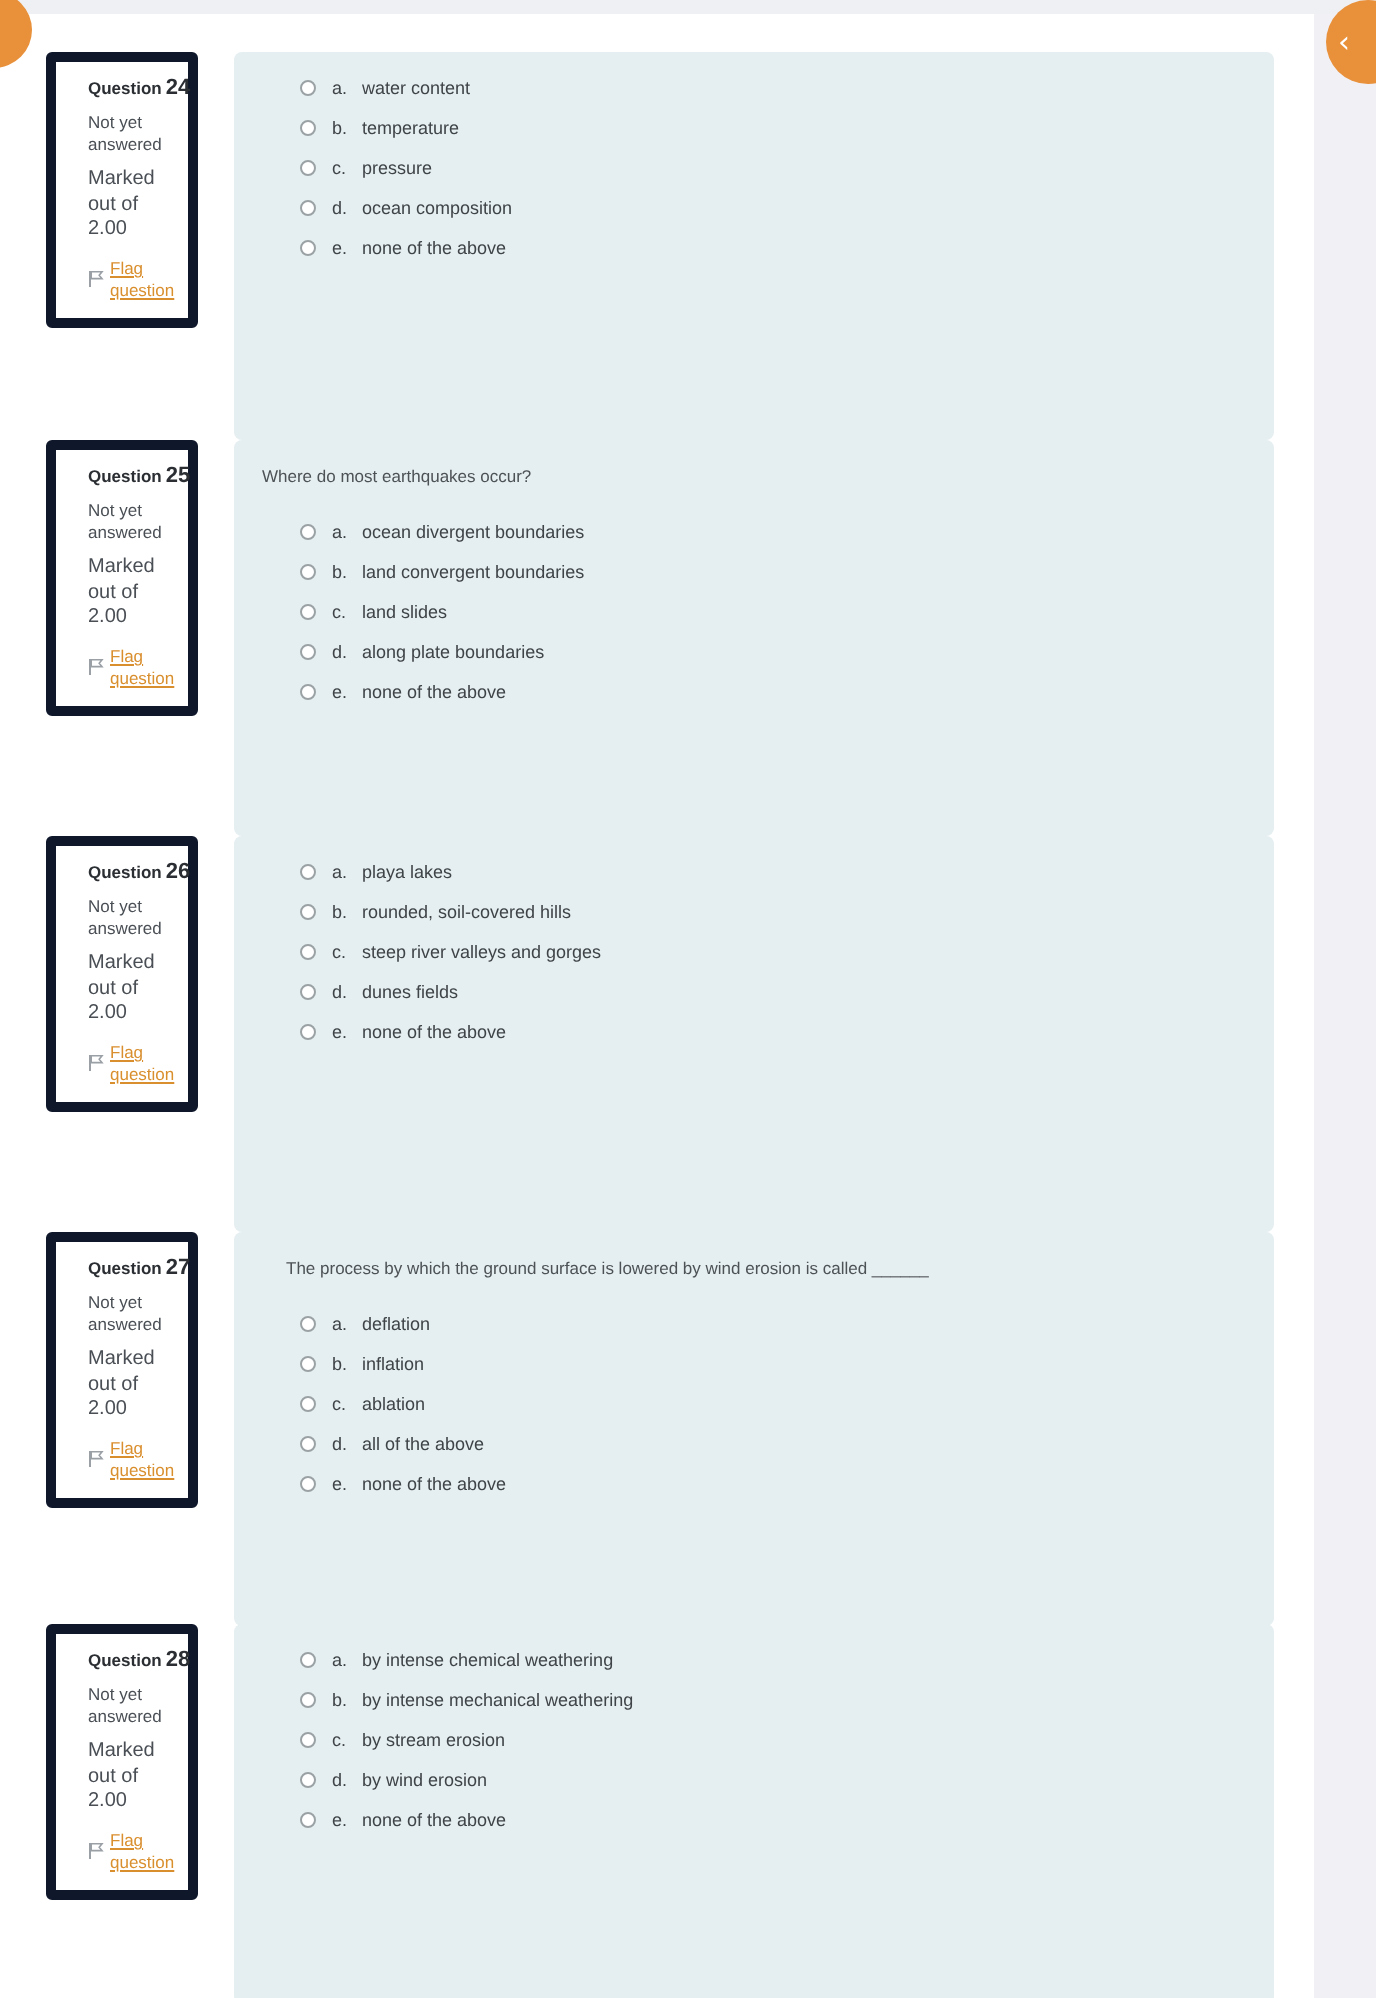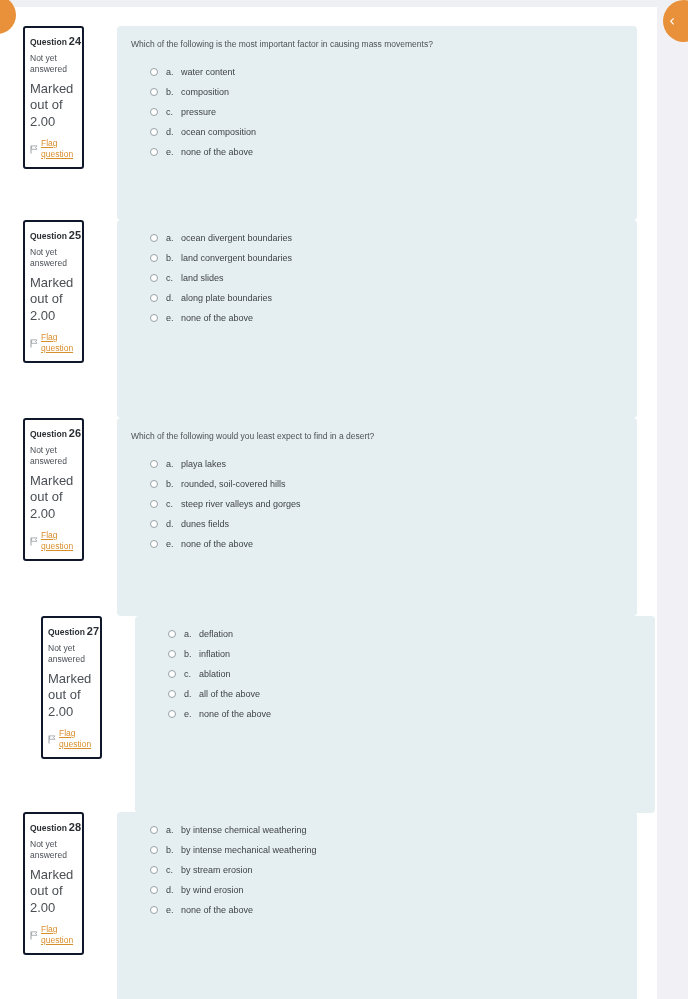--- a/index.html
+++ b/index.html
@@ -79,46 +79,46 @@
   .question {
     position: relative;
     width: 657px;
   }
 
   
   .qinfo {
     position: absolute;
     left: 23px;
     top: 0;
-    width: 61px;
+    width: 76px;
     background: #ffffff;
-    border: 2px solid #0f172a;
+    border: 5px solid #0f172a;
     border-radius: 3px;
-    padding: 7px 7px 8px 5px;
+    padding: 7px 7px 8px 16px;
   }
   .qinfo-title {
     font-size: 8.5px;
     font-weight: bold;
     color: #2b2f33;
     margin-bottom: 6px;
     white-space: nowrap;
   }
   .qinfo-title .num {
     font-size: 11px;
     font-weight: bold;
     margin-left: 2px;
   }
   .qinfo-state {
     font-size: 8.5px;
     color: #4a4f55;
     line-height: 1.28;
     margin-bottom: 6px;
   }
   .qinfo-marks {
-    font-size: 13px;
+    font-size: 10px;
     color: #4a4f55;
     line-height: 1.28;
     margin-bottom: 7px;
   }
   .qinfo-flag {
     display: flex;
     align-items: flex-end;
     gap: 3px;
     line-height: 1.28;
   }
@@ -202,31 +202,30 @@
           <div class="qinfo-marks">Marked out of 2.00</div>
           <div class="qinfo-flag">
             <span class="flag-icon"><svg width="8" height="9" viewBox="0 0 8 9">
                 <path d="M1 0.5 L1 8.5" stroke="#9aa0a6" stroke-width="1" fill="none"></path>
                 <path d="M1.6 0.9 L7 0.9 L5.6 2.6 L7 4.3 L1.6 4.3 Z" fill="none" stroke="#9aa0a6" stroke-width="0.8"></path>
               </svg></span>
             <span class="flag-link">Flag question</span>
           </div>
         </div>
         <div class="qpanel" style="height: 194px;">
-          <div class="qtext">Which of the following is the most important factor in causing mass movements?</div>
           <div class="answers">
             <label class="answer">
               <span class="radio"></span>
               <span class="ans-letter">a.</span>
               <span class="ans-text">water content</span>
             </label>
             <label class="answer">
               <span class="radio"></span>
               <span class="ans-letter">b.</span>
-              <span class="ans-text">composition</span>
+              <span class="ans-text">temperature</span>
             </label>
             <label class="answer">
               <span class="radio"></span>
               <span class="ans-letter">c.</span>
               <span class="ans-text">pressure</span>
             </label>
             <label class="answer">
               <span class="radio"></span>
               <span class="ans-letter">d.</span>
               <span class="ans-text">ocean composition</span>
@@ -246,20 +245,21 @@
           <div class="qinfo-marks">Marked out of 2.00</div>
           <div class="qinfo-flag">
             <span class="flag-icon"><svg width="8" height="9" viewBox="0 0 8 9">
                 <path d="M1 0.5 L1 8.5" stroke="#9aa0a6" stroke-width="1" fill="none"></path>
                 <path d="M1.6 0.9 L7 0.9 L5.6 2.6 L7 4.3 L1.6 4.3 Z" fill="none" stroke="#9aa0a6" stroke-width="0.8"></path>
               </svg></span>
             <span class="flag-link">Flag question</span>
           </div>
         </div>
         <div class="qpanel" style="height: 198px;">
+          <div class="qtext">Where do most earthquakes occur?</div>
           <div class="answers">
             <label class="answer">
               <span class="radio"></span>
               <span class="ans-letter">a.</span>
               <span class="ans-text">ocean divergent boundaries</span>
             </label>
             <label class="answer">
               <span class="radio"></span>
               <span class="ans-letter">b.</span>
               <span class="ans-text">land convergent boundaries</span>
@@ -289,21 +289,20 @@
           <div class="qinfo-marks">Marked out of 2.00</div>
           <div class="qinfo-flag">
             <span class="flag-icon"><svg width="8" height="9" viewBox="0 0 8 9">
                 <path d="M1 0.5 L1 8.5" stroke="#9aa0a6" stroke-width="1" fill="none"></path>
                 <path d="M1.6 0.9 L7 0.9 L5.6 2.6 L7 4.3 L1.6 4.3 Z" fill="none" stroke="#9aa0a6" stroke-width="0.8"></path>
               </svg></span>
             <span class="flag-link">Flag question</span>
           </div>
         </div>
         <div class="qpanel" style="height: 198px;">
-          <div class="qtext">Which of the following would you least expect to find in a desert?</div>
           <div class="answers">
             <label class="answer">
               <span class="radio"></span>
               <span class="ans-letter">a.</span>
               <span class="ans-text">playa lakes</span>
             </label>
             <label class="answer">
               <span class="radio"></span>
               <span class="ans-letter">b.</span>
               <span class="ans-text">rounded, soil-covered hills</span>
@@ -319,34 +318,35 @@
               <span class="ans-text">dunes fields</span>
             </label>
             <label class="answer">
               <span class="radio"></span>
               <span class="ans-letter">e.</span>
               <span class="ans-text">none of the above</span>
             </label>
           </div>
         </div>
       </div>
-      <div class="question" style="position: absolute; top: 609px; left: 18px; height: 197px;">
+      <div class="question" style="position: absolute; top: 609px; left: 0px; height: 197px;">
         <div class="qinfo">
           <div class="qinfo-title"><span>Question</span><span class="num">27</span></div>
           <div class="qinfo-state">Not yet answered</div>
           <div class="qinfo-marks">Marked out of 2.00</div>
           <div class="qinfo-flag">
             <span class="flag-icon"><svg width="8" height="9" viewBox="0 0 8 9">
                 <path d="M1 0.5 L1 8.5" stroke="#9aa0a6" stroke-width="1" fill="none"></path>
                 <path d="M1.6 0.9 L7 0.9 L5.6 2.6 L7 4.3 L1.6 4.3 Z" fill="none" stroke="#9aa0a6" stroke-width="0.8"></path>
               </svg></span>
             <span class="flag-link">Flag question</span>
           </div>
         </div>
         <div class="qpanel" style="height: 197px;">
+          <div class="qtext indented">The process by which the ground surface is lowered by wind erosion is called ______</div>
           <div class="answers">
             <label class="answer">
               <span class="radio"></span>
               <span class="ans-letter">a.</span>
               <span class="ans-text">deflation</span>
             </label>
             <label class="answer">
               <span class="radio"></span>
               <span class="ans-letter">b.</span>
               <span class="ans-text">inflation</span>

